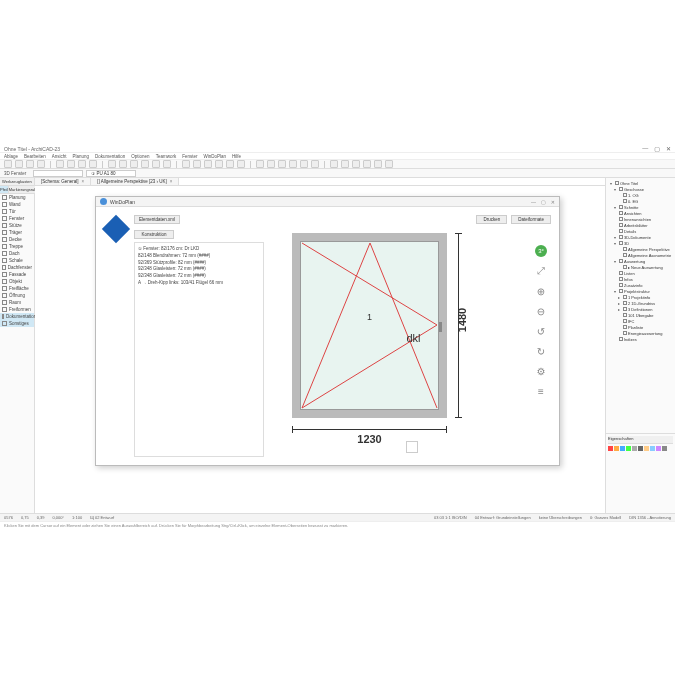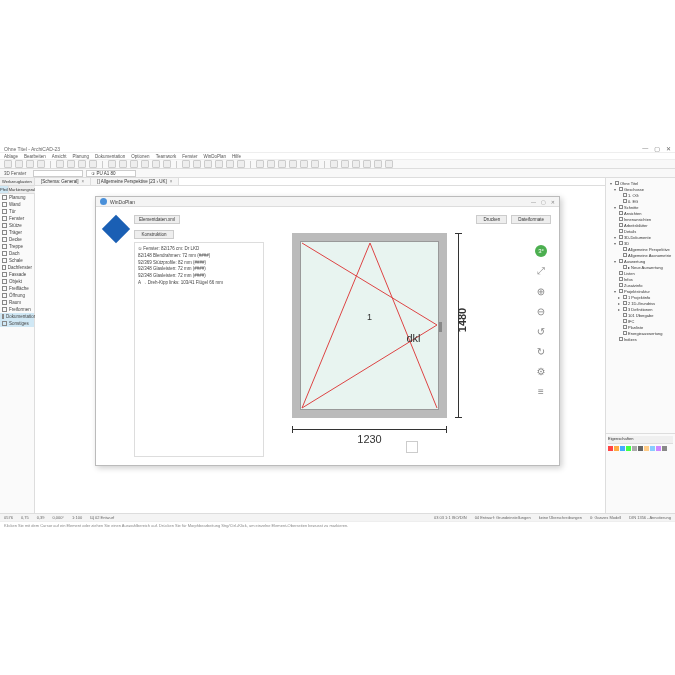--- a/index.html
+++ b/index.html
@@ -72,21 +72,21 @@
 .dim-v { position: absolute; left: 160px; top: 0; height: 185px; width: 18px; }
 .dim-v .line { position: absolute; left: 6px; top: 0; bottom: 0; width: 1px; background: #333; }
 .dim-v .tick { position: absolute; left: 3px; width: 7px; height: 1px; background: #333; }
 .dim-v .tick.t { top: 0; } .dim-v .tick.b { bottom: 0; }
 .dim-v .val { position: absolute; left: -2px; top: 50%; transform: rotate(-90deg) translateX(12px); font-size: 11px; font-weight: bold; color: #333; }
 
 .dim-h { position: absolute; top: 190px; left: 0; width: 155px; height: 18px; }
 .dim-h .line { position: absolute; top: 6px; left: 0; right: 0; height: 1px; background: #333; }
 .dim-h .tick { position: absolute; top: 3px; width: 1px; height: 7px; background: #333; }
 .dim-h .tick.l { left: 0; } .dim-h .tick.r { right: 0; }
-.dim-h .val { position: absolute; top: 10px; left: 50%; transform: translateX(-50%); font-size: 11px; font-weight: normal; color: #333; }
+.dim-h .val { position: absolute; top: 10px; left: 50%; transform: translateX(-50%); font-size: 11px; font-weight: bold; color: #333; }
 
 .side-tools { position: absolute; right: 4px; top: 30px; display: flex; flex-direction: column; gap: 8px; align-items: center; }
 .side-tools .badge { width: 12px; height: 12px; background: #4CAF50; border-radius: 50%; color: white; font-size: 6px; display: flex; align-items: center; justify-content: center; }
 .side-tools .st { width: 12px; height: 12px; color: #888; font-size: 10px; display: flex; align-items: center; justify-content: center; cursor: pointer; }
 
 .bot-extra { position: absolute; bottom: 4px; left: 50%; transform: translateX(-50%); width: 12px; height: 12px; border: 1px solid #ccc; }
 
 .right-panel { width: 70px; background: #fafafa; border-left: 1px solid #ddd; display: flex; flex-direction: column; font-size: 4px; }
 .right-panel .tree { flex: 1; padding: 2px; overflow: hidden; }
 .right-panel .tree .node { padding: 0.5px 0 0.5px 2px; display: flex; align-items: center; gap: 1px; }

